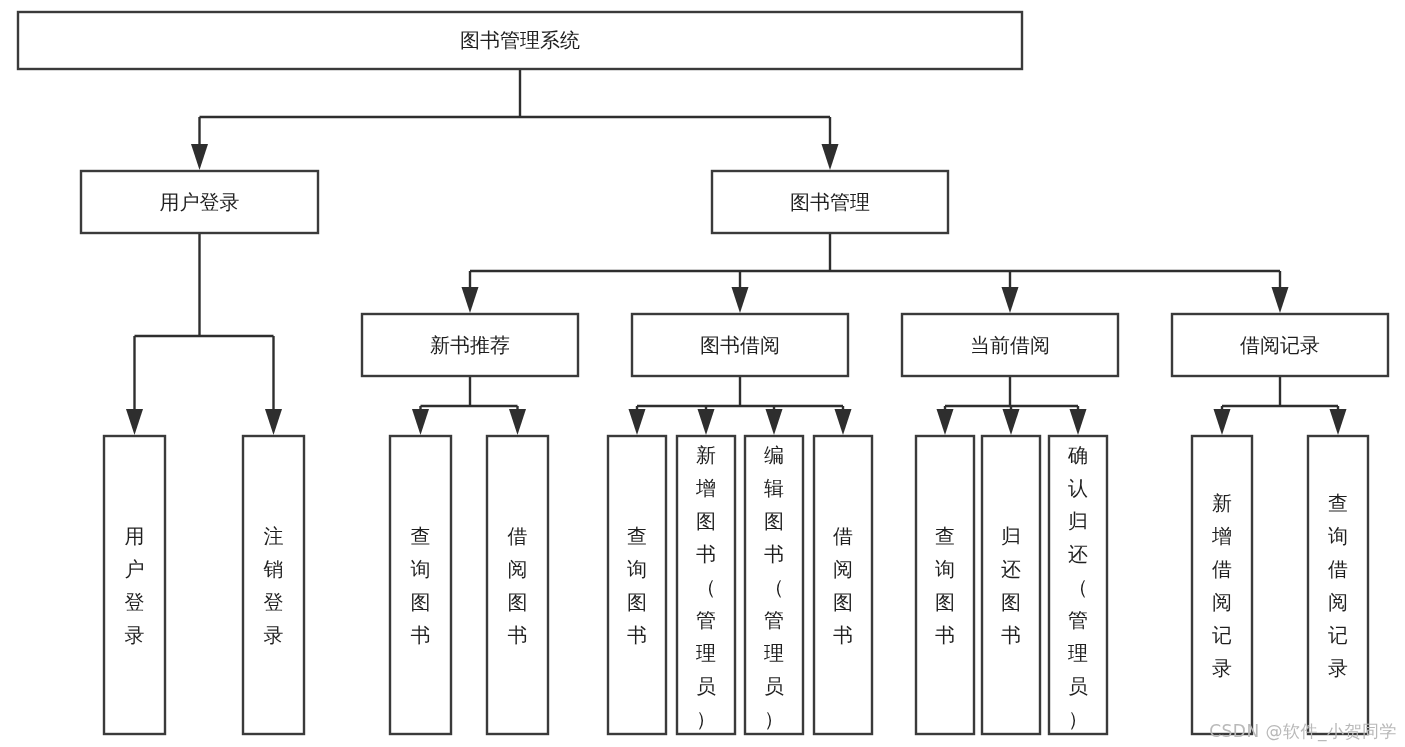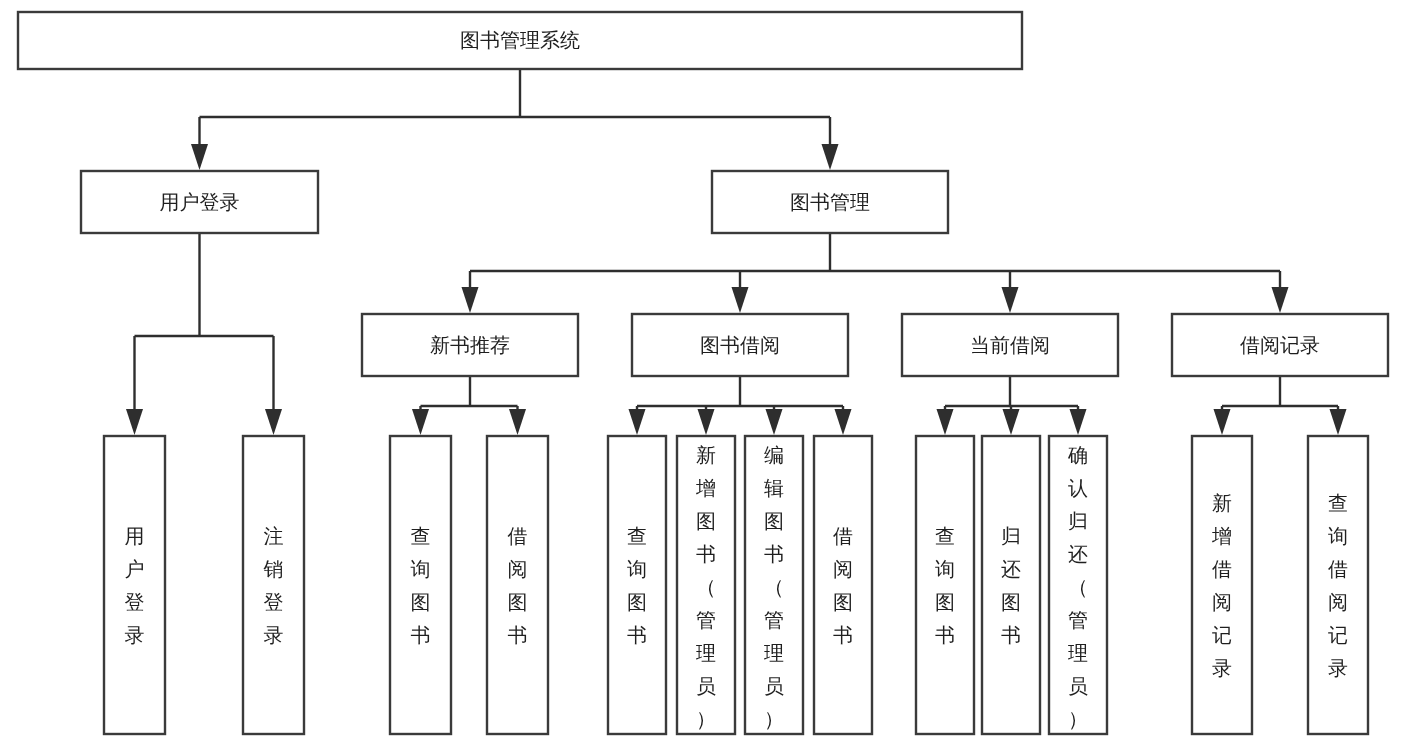--- a/index.html
+++ b/index.html
@@ -218,13 +218,14 @@
         <g>
           <rect x="1192" y="436" width="60" height="298" class="node-box"></rect>
           <text x="1222" y="509.76" class="node-label-vertical"><tspan x="1222" dy="0">新</tspan><tspan x="1222" dy="33">增</tspan><tspan x="1222" dy="33">借</tspan><tspan x="1222" dy="33">阅</tspan><tspan x="1222" dy="33">记</tspan><tspan x="1222" dy="33">录</tspan></text>
         </g>
         <g>
           <rect x="1308" y="436" width="60" height="298" class="node-box"></rect>
           <text x="1338" y="509.76" class="node-label-vertical"><tspan x="1338" dy="0">查</tspan><tspan x="1338" dy="33">询</tspan><tspan x="1338" dy="33">借</tspan><tspan x="1338" dy="33">阅</tspan><tspan x="1338" dy="33">记</tspan><tspan x="1338" dy="33">录</tspan></text>
         </g>
       </g>
   </svg>
+  <div class="watermark-text">CSDN @软件_小贺同学</div>
 </div>
 
 </body></html>

